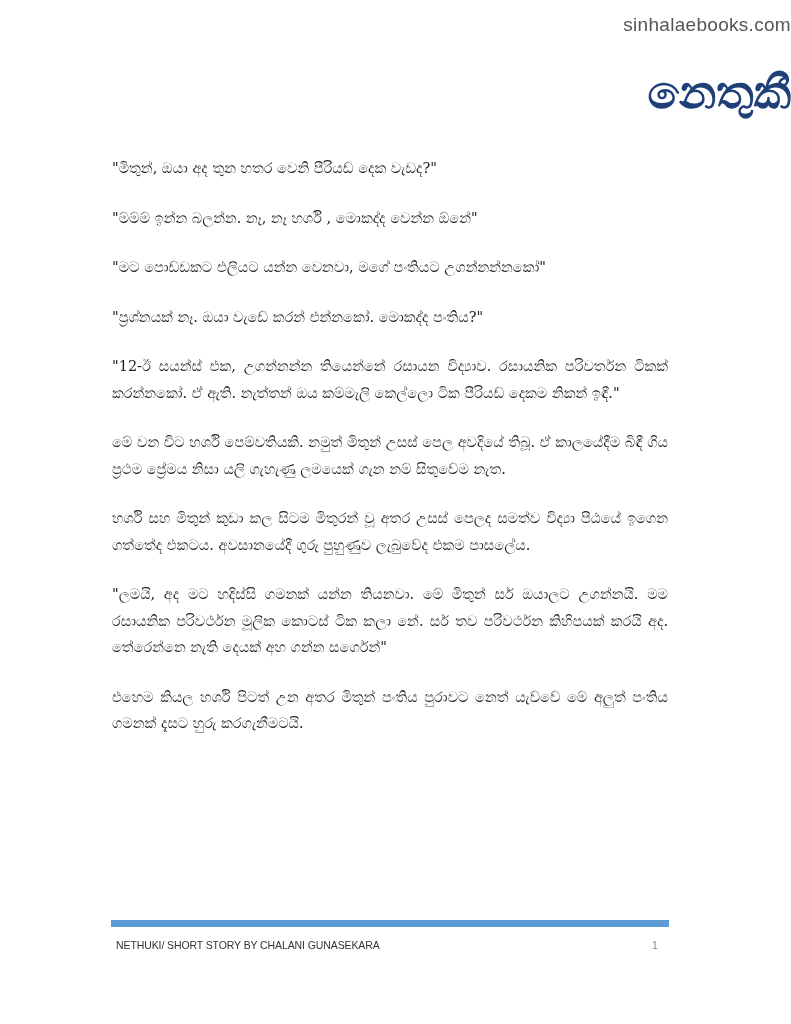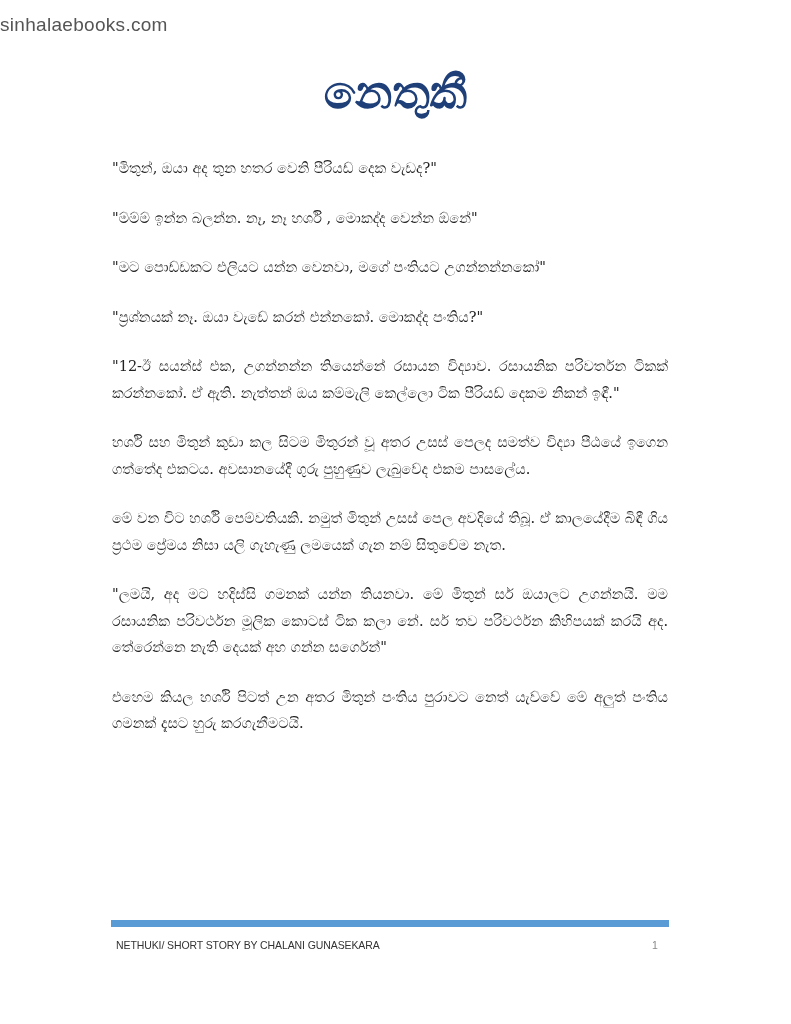--- a/index.html
+++ b/index.html
@@ -2,26 +2,26 @@
 <html><head>
   <meta charset="utf-8">
   <style>
     html, body { margin: 0; padding: 0; background: #ffffff; }
     body {
       width: 791px; height: 1024px; position: relative; overflow: hidden;
       font-family: "DejaVu Sans", "Liberation Sans", sans-serif;
       color: #1a1a1a;
     }
     .site {
-      position: absolute; top: 14px; left: 0; width: 791px; text-align: left;
+      position: absolute; top: 14px; left: 0; width: 791px; text-align: right;
       font-family: "Liberation Sans", "DejaVu Sans", sans-serif;
       font-size: 19px; color: #555555; letter-spacing: 0.3px;
     }
     .title {
-      position: absolute; top: 62px; left: 0; width: 791px; text-align: center;
+      position: absolute; top: 62px; left: 0; width: 791px; text-align: right;
       font-family: "DejaVu Sans", sans-serif;
       font-size: 46px; font-weight: bold; color: #1f3f78; line-height: 60px;
     }
     .body-text {
       position: absolute; left: 112px; top: 155px; width: 556px;
       font-family: "DejaVu Serif", "Liberation Serif", serif;
       font-size: 14.5px; line-height: 26.5px; color: #222222;
     }
     .body-text p { margin: 0 0 23px 0; text-align: justify; }
     .footer-bar {
@@ -44,21 +44,21 @@
 
 <div class="site">sinhalaebooks.com</div>
 <div class="title">නෙතුකී</div>
 
 <div class="body-text">
   <p>"මිතුන්, ඔයා අද තුන හතර වෙනි පීරියඩ් දෙක වැඩද?"</p>
   <p>"ම්ම්ම් ඉන්න බලන්න. නෑ, නෑ හර්ශි , මොකද්ද වෙන්න ඕනේ"</p>
   <p>"මට පොඩ්ඩකට එලියට යන්න වෙනවා, මගේ පංතියට උගන්නන්නකෝ"</p>
   <p>"ප්‍රශ්නයක් නෑ. ඔයා වැඩේ කරන් එන්නකෝ. මොකද්ද පංතිය?"</p>
   <p>"12-ඊ සයන්ස් එක, උගන්නන්න තියෙන්නේ රසායන විද්‍යාව. රසායනික පරිවර්තන ටිකක් කරන්නකෝ. ඒ ඇති. නැත්තන් ඔය කම්මැලි කෙල්ලො ටික පීරියඩ් දෙකම නිකන් ඉඳී."</p>
+  <p>මේ වන විට හර්ශි පෙම්වතියකි. නමුත් මිතුන් උසස් පෙල අවදියේ තිබූ. ඒ කාලයේදීම බිඳී ගිය ප්‍රථම ප්‍රේමය නිසා යලි ගැහැණු ලමයෙක් ගැන නම් සිතුවේම නැත.</p>
   <p>හර්ශි සහ මිතුන් කුඩා කල සිටම මිතුරන් වූ අතර උසස් පෙලද සමත්ව විද්‍යා පීඨයේ ඉගෙන ගත්තේද එකටය. අවසානයේදී ගුරු පුහුණුව ලැබුවේද එකම පාසලේය.</p>
-  <p>මේ වන විට හර්ශි පෙම්වතියකි. නමුත් මිතුන් උසස් පෙල අවදියේ තිබූ. ඒ කාලයේදීම බිඳී ගිය ප්‍රථම ප්‍රේමය නිසා යලි ගැහැණු ලමයෙක් ගැන නම් සිතුවේම නැත.</p>
   <p>"ලමයි, අද මට හදිස්සි ගමනක් යන්න තියනවා. මේ මිතුන් සර් ඔයාලට උගන්නයි. මම රසායනික පරිවර්ථන මූලික කොටස් ටික කලා නේ. සර් තව පරිවර්ථන කිහිපයක් කරයි අද. තේරෙන්නෙ නැති දෙයක් අහ ගන්න සර්ගෙන්"</p>
   <p>එහෙම කියල හර්ශි පිටත් උන අතර මිතුන් පංතිය පුරාවට නෙත් යැව්වේ මේ අලුත් පංතිය ගමනක් දැසට හුරු කරගැනීමටයි.</p>
 </div>
 
 <div class="footer-bar"></div>
 <div class="footer-text">NETHUKI/ SHORT STORY BY CHALANI GUNASEKARA</div>
 <div class="page-num">1</div>
 
 </body></html>

